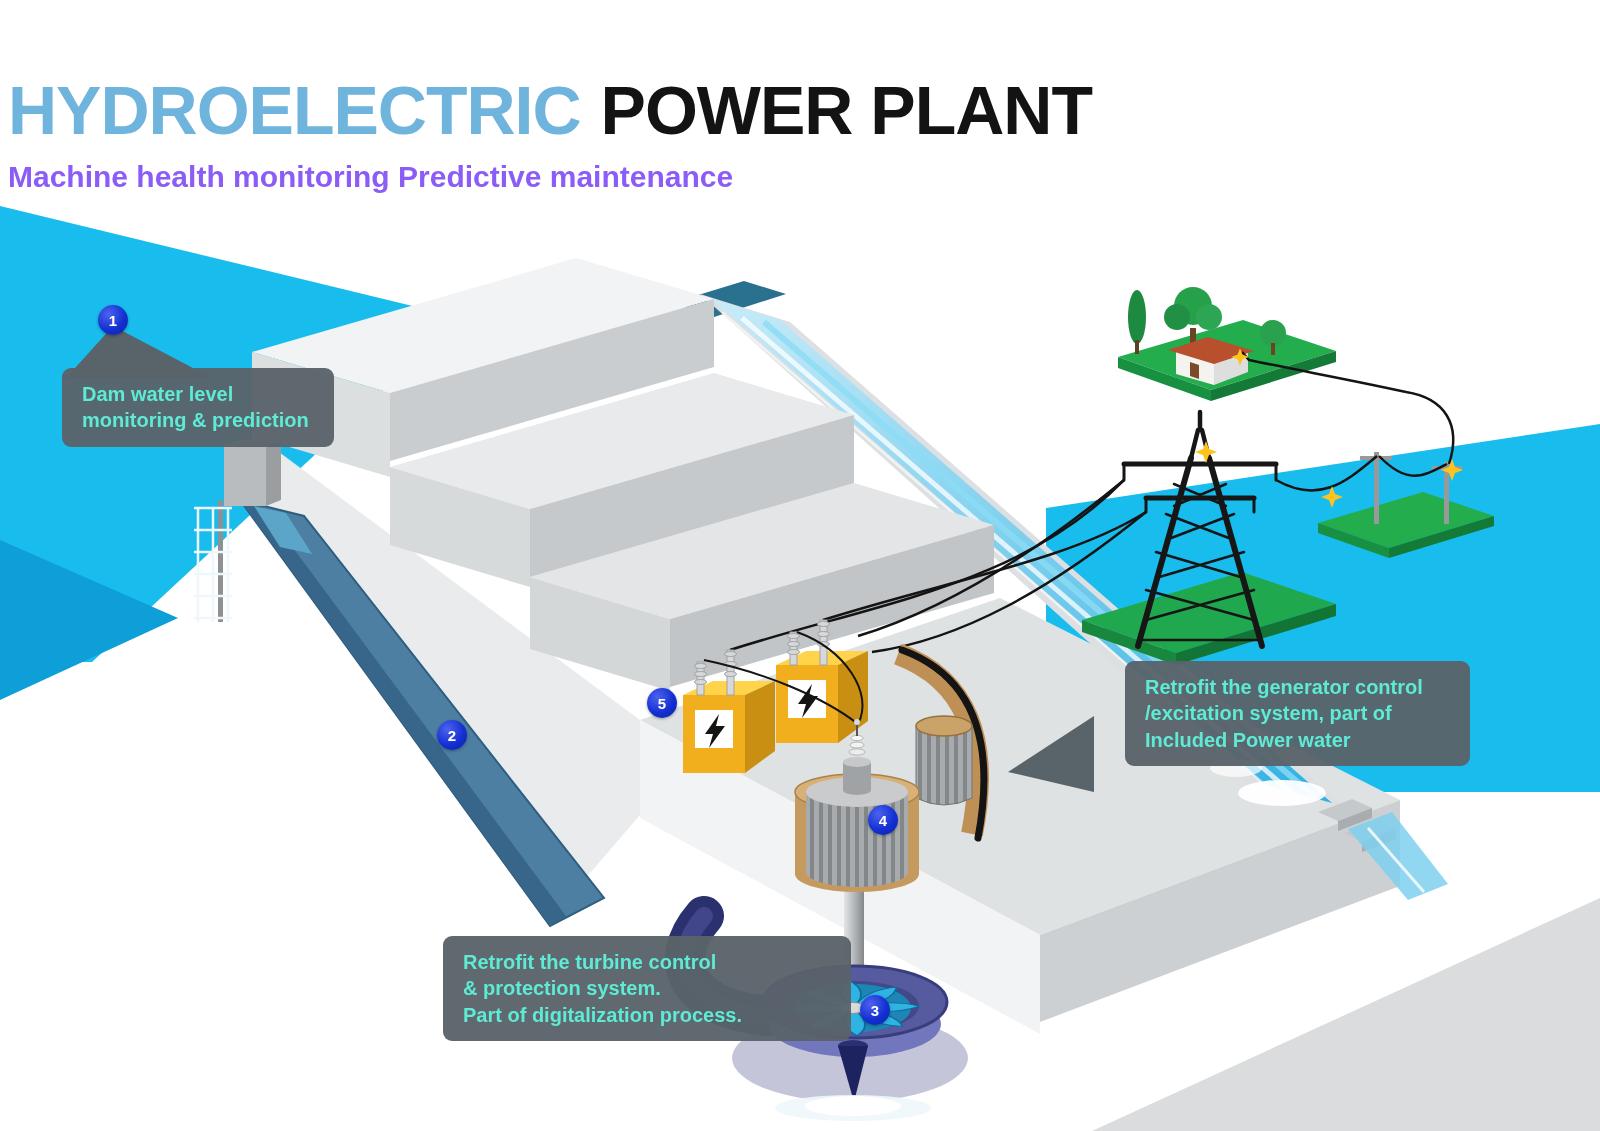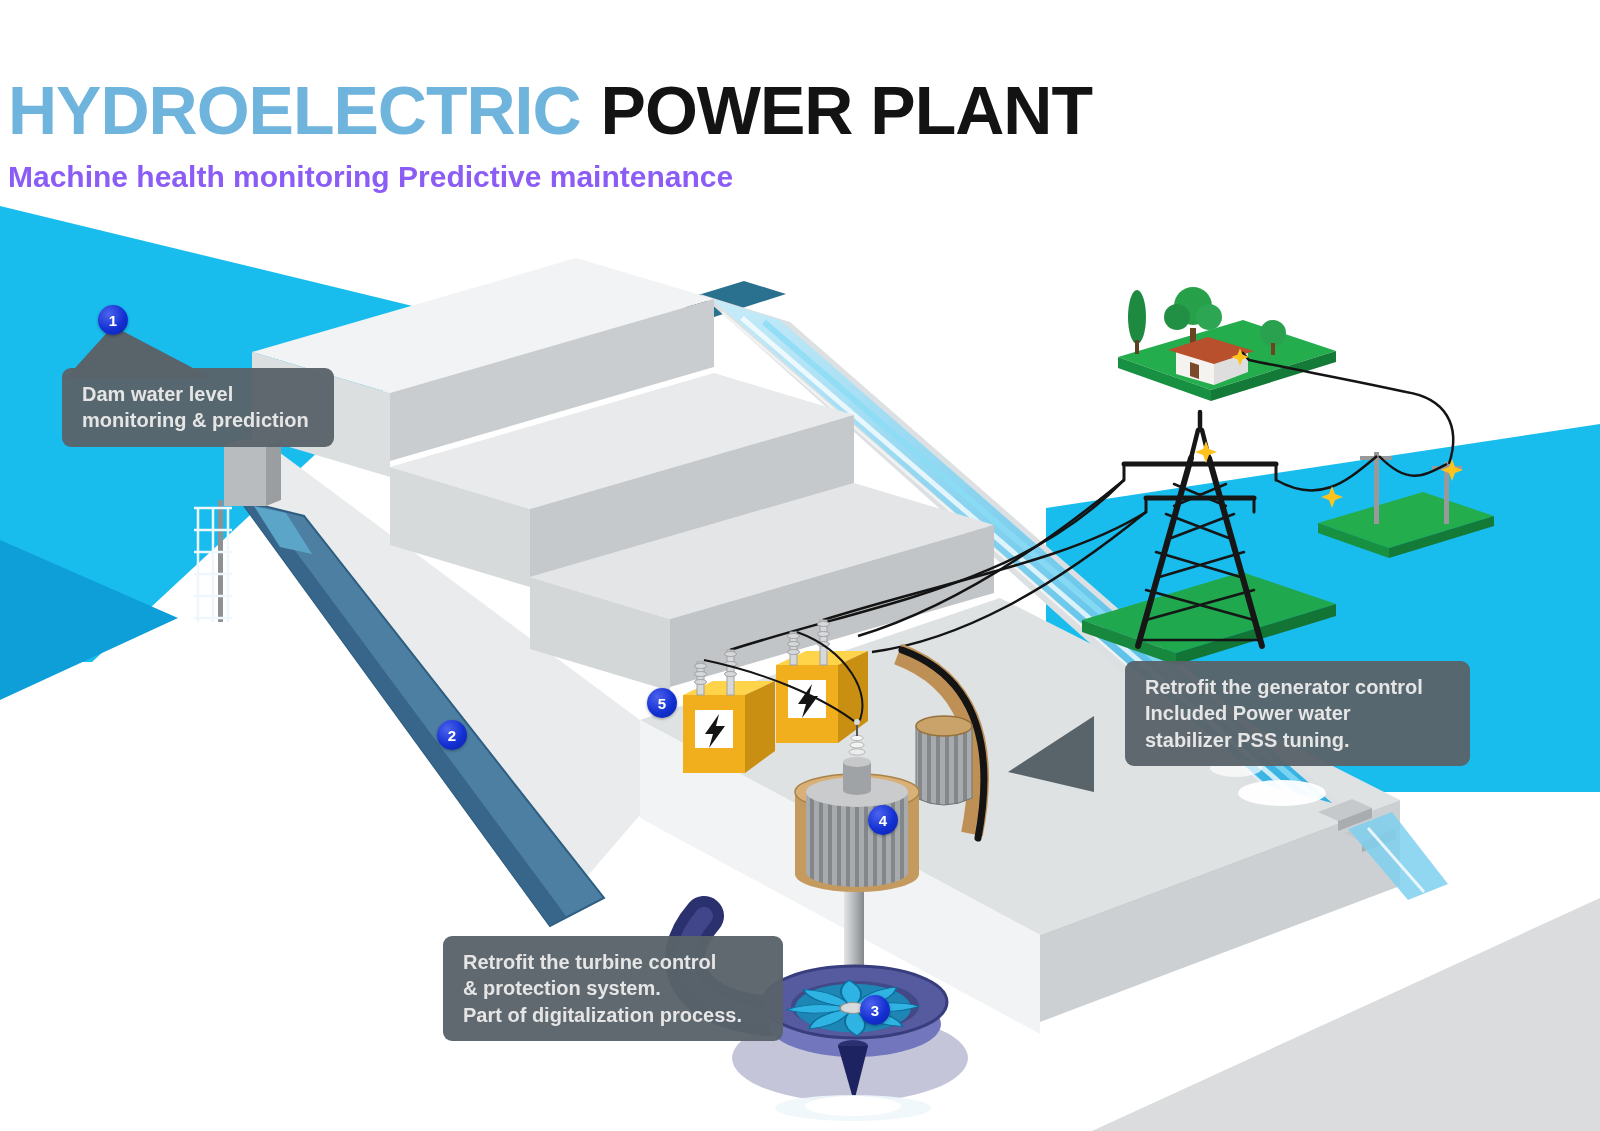--- a/index.html
+++ b/index.html
@@ -5,24 +5,24 @@
   * { margin:0; padding:0; box-sizing:border-box; }
   html,body { width:1600px; height:1131px; background:#ffffff; font-family:"Liberation Sans", sans-serif; overflow:hidden; }
   .canvas { position:relative; width:1600px; height:1131px; background:#ffffff; overflow:hidden; }
   .scene { position:absolute; left:0; top:0; width:1600px; height:1131px; }
 
   .title-block { position:absolute; top:76px; left:8px; width:100%; z-index:5; }
   .title { font-size:68px; font-weight:800; letter-spacing:-1px; color:#131313; line-height:1; white-space:nowrap; }
   .title .hl { color:#6fb4dd; margin-right:20px; }
   .subtitle { margin-top:16px; font-size:30px; font-weight:700; color:#8b5cf6; }
 
-  .callout { position:absolute; background:rgba(89,99,106,0.96); color:#e5e5e5; border-radius:9px;
+  .callout { position:absolute; background:rgba(89,99,106,0.96); color:#5eead4; border-radius:9px;
              padding:13px 20px; font-size:20px; font-weight:700; line-height:1.32; z-index:6; }
   .callout-dam { left:62px; top:368px; width:272px; }
-  .callout-turbine { left:443px; top:936px; width:340px; }
+  .callout-turbine { left:443px; top:936px; width:408px; }
   .callout-generator { left:1125px; top:661px; width:345px; }
 
   .marker { position:absolute; width:30px; height:30px; border-radius:50%;
             background:radial-gradient(circle at 35% 30%, #4d63ee 0%, #1330d2 55%, #0c1fa8 100%);
             color:#fff; font-size:15px; font-weight:700; display:flex; align-items:center; justify-content:center;
             box-shadow:0 1px 3px rgba(0,0,0,.35); z-index:7; }
   .m1 { left:98px;  top:305px; }
   .m2 { left:437px; top:720px; }
   .m3 { left:860px; top:995px; }
   .m4 { left:868px; top:805px; }
@@ -265,17 +265,17 @@
   </div>
 
   <div class="callout callout-turbine">
     <div class="cl">Retrofit the turbine control</div>
     <div class="cl">&amp; protection system.</div>
     <div class="cl">Part of digitalization process.</div>
   </div>
 
   <div class="callout callout-generator">
     <div class="cl">Retrofit the generator control</div>
+    <div class="cl">/excitation system, part of</div>
     <div class="cl">Included Power water</div>
-    <div class="cl">stabilizer PSS tuning.</div>
   </div>
 
 </div>
 
 </body></html>

